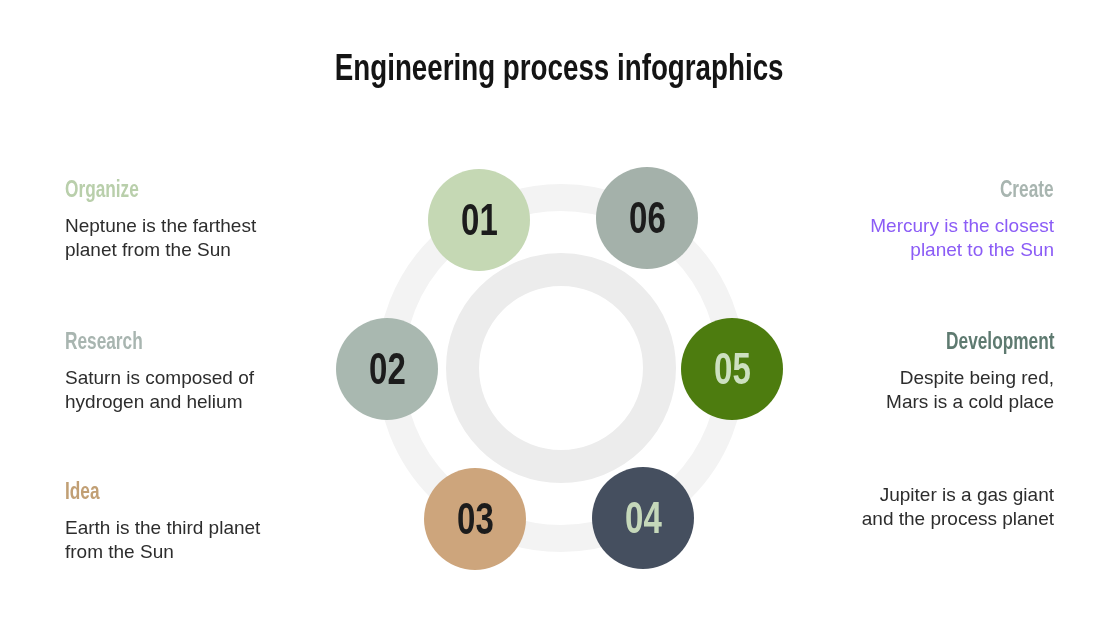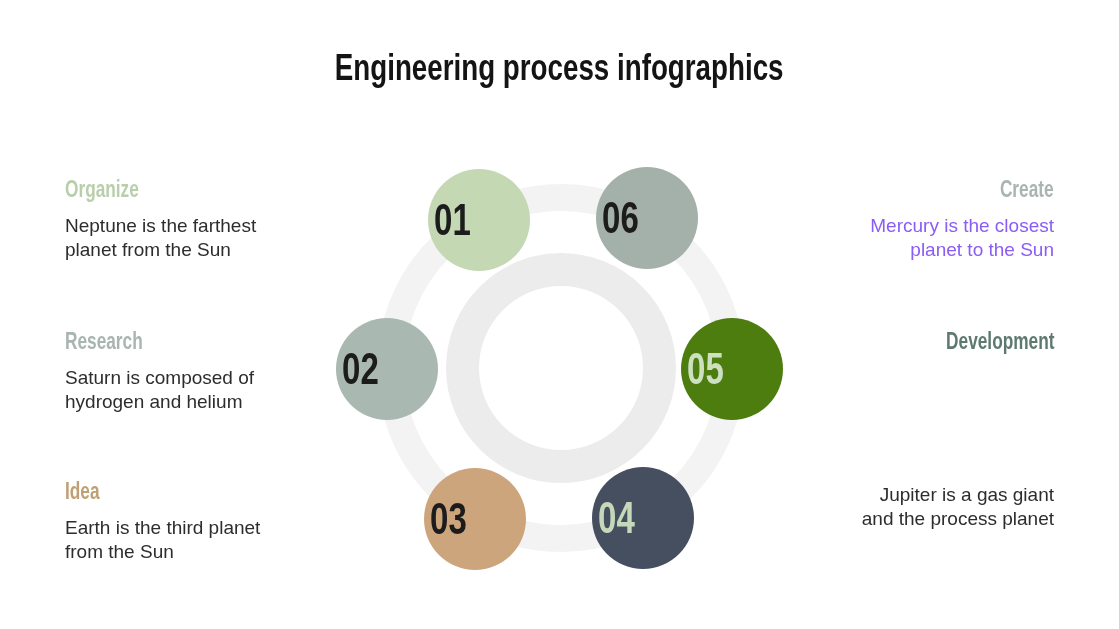--- a/index.html
+++ b/index.html
@@ -19,21 +19,21 @@
   }
 
   
   .ring { position:absolute; border-radius:50%; box-sizing:border-box; background:transparent; z-index:1; }
   .ring-outer { left:377px; top:184px; width:368px; height:368px; border:27px solid #f3f3f3; }
   .ring-inner { left:446px; top:253px; width:230px; height:230px; border:33px solid #ececec; }
 
   
   .circle {
     position:absolute; width:102px; height:102px; border-radius:50%;
-    display:flex; align-items:center; z-index:2;
+    display:flex; align-items:center; justify-content:center; z-index:2;
   }
   .num { font-size:44px; font-weight:bold; line-height:1; }
   .pos1 { left:428px; top:169px; }
   .pos2 { left:336px; top:318px; }
   .pos3 { left:424px; top:468px; }
   .pos4 { left:592px; top:467px; }
   .pos5 { left:681px; top:318px; }
   .pos6 { left:596px; top:167px; }
 
   
@@ -102,20 +102,24 @@
   <div class="textblock tb-right row1">
     <div class="heading"><span class="cond condR" style="color: rgb(168, 181, 176);">Create</span></div>
     <div class="body" style="color: #8b5cf6;">
       <div>Mercury is the closest</div>
       <div>planet to the Sun</div>
     </div>
   </div>
 
   <div class="textblock tb-right row2">
     <div class="heading"><span class="cond condR" style="color: rgb(94, 122, 112);">Development</span></div>
+    <div class="body" style="color: rgb(45, 45, 45);">
+      <div>Despite being red,</div>
+      <div>Mars is a cold place</div>
+    </div>
   </div>
 
   <div class="textblock tb-right row3">
     <div class="body" style="color: rgb(45, 45, 45);">
       <div>Jupiter is a gas giant</div>
       <div>and the process planet</div>
     </div>
   </div>
 
 </div>

